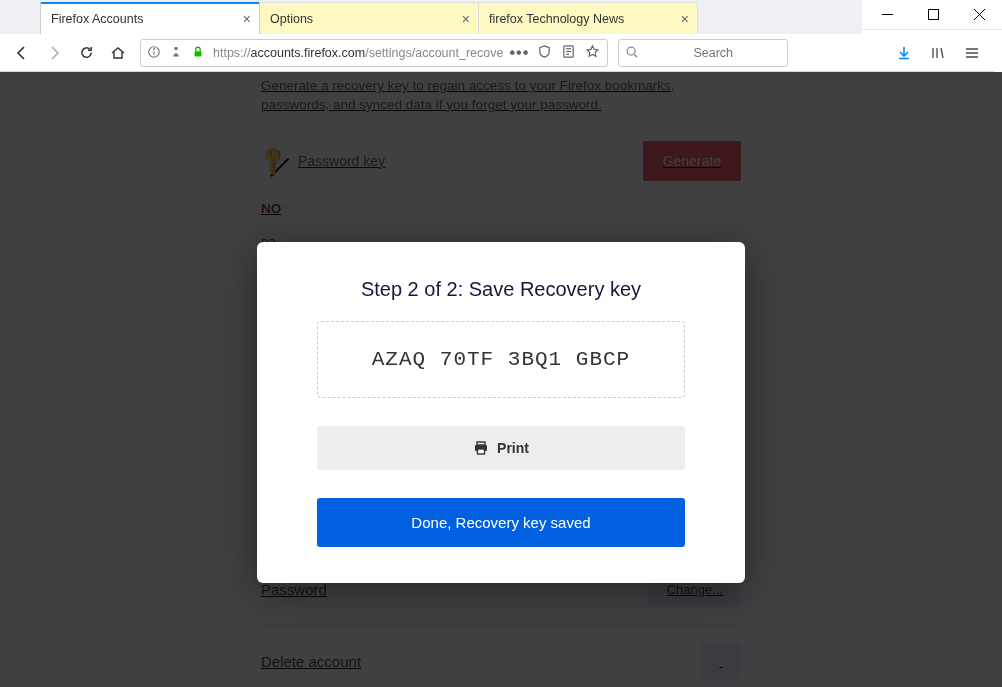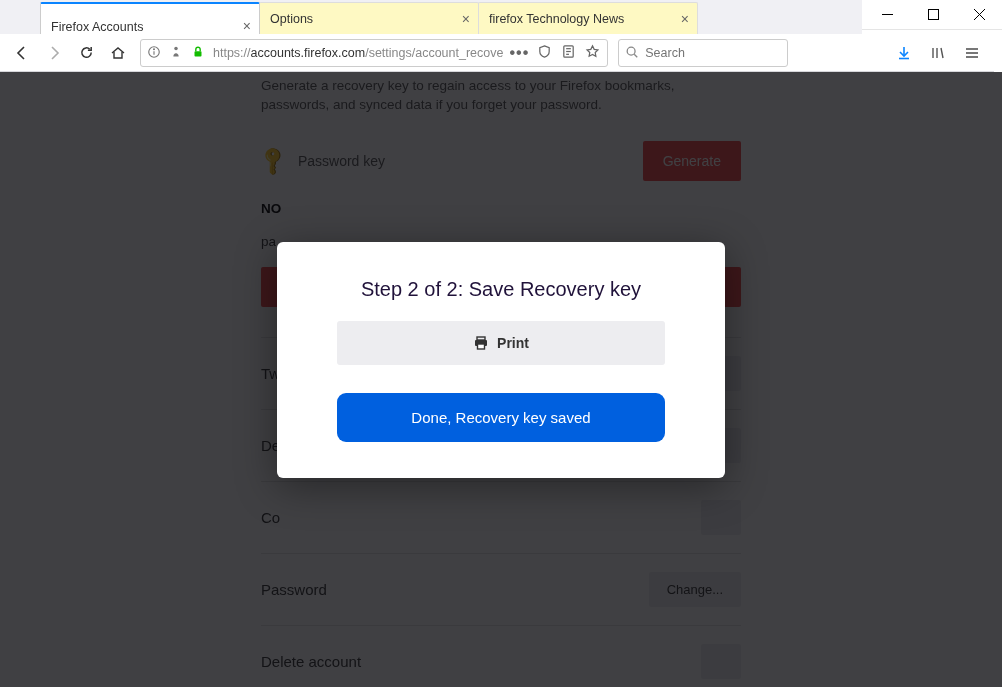--- a/index.html
+++ b/index.html
@@ -6,61 +6,61 @@
   body { width: 1002px; height: 687px; overflow: hidden; background: #fff; position: relative; }
 
   
   .titlebar { height: 30px; background: #fff; display: flex; justify-content: flex-end; align-items: center; border-bottom: 1px solid #e5e5e5; }
   .winbtn { width: 46px; height: 30px; display:flex; align-items:center; justify-content:center; font-size:11px; }
   .winbtn svg { stroke:#000; }
 
   
   .tabstrip { height: 34px; background:#f0f0f4; display:flex; align-items:flex-end; position:absolute; top:0; left:0; right:140px; padding-left:40px;}
   .tab { height:32px; min-width:220px; background:#fff; border:1px solid #ccc; border-bottom:none; display:flex; align-items:center; padding:0 10px; font-size:12.5px; color:#333; position:relative; border-top-left-radius:2px; border-top-right-radius:2px; margin-right:-1px;}
-  .tab.active { border-top:2px solid #0a84ff; background:#fff; z-index:2;align-items:flex-end;}
+  .tab.active { border-top:2px solid #0a84ff; background:#fff; z-index:2;}
   .tab.inactive { background:#fef9c3; border-color:#ddd; }
   .tab .close-x { position:absolute; right:8px; font-size:14px; color:#666; }
 
   
   .toolbar { position:absolute; top:34px; left:0; right:8px; height:38px; background:#fff; border-bottom:1px solid #d7d7db; display:flex; align-items:center; padding:0 8px; gap:4px;}
   .tbtn { width:28px; height:28px; display:flex; align-items:center; justify-content:center; color:#555; border-radius:3px;}
   .urlbar { flex:0 0 400px; height:28px; border:1px solid #ccc; border-radius:3px; display:flex; align-items:center; padding:0 6px; gap:6px; margin-left:4px;}
   .url-text { font-size:12.5px; color:#888; white-space:nowrap; overflow:hidden;}
   .url-text .dark{ color:#333;}
   .urlbar-icons{ margin-left:auto; display:flex; gap:8px; color:#666;}
   .searchbar{ flex:0 0 170px; height:28px; border:1px solid #ccc; border-radius:3px; display:flex; align-items:center; padding:0 6px; gap:6px; margin-left:6px;}
-  .searchbar input{ border:none; outline:none; font-size:12.5px; width:100%;}
+  .searchbar input{ border:none; outline:none; font-size:12.5px; width:100%;text-align:center;}
   .right-icons{ margin-left:auto; display:flex; gap:6px;}
 
   
   .viewport{ position:absolute; top:72px; left:0; right:0; bottom:0; background:#fff;}
 
   
-  .page{ width:100%; height:100%; display:flex; justify-content:center; padding-top:5px;}
+  .page{ width:100%; height:100%; display:flex; justify-content:center; padding-top:5px;text-decoration:underline;}
   .panel{ width:480px; color:#333;}
   .desc{ font-size:13.5px; color:#555; line-height:1.4; margin-bottom:18px;}
   .row{ display:flex; justify-content:space-between; align-items:center; padding:18px 0; border-top:1px solid #e5e5e5; font-size:15px;}
   .row:first-of-type{ border-top:none;}
   .kbtn{ background:#ef4444; color:#fff; border:none; padding:12px 20px; font-size:14px; border-radius:2px;}
   .gbtn{ background:#ededf0; border:none; padding:10px 18px; font-size:13px; border-radius:2px; color:#333;}
   .keyrow{ display:flex; align-items:center; gap:12px; font-size:14px; color:#555;}
-  .note-red{ color:#000000; font-weight:bold;}
+  .note-red{ color:#7f1d1d; font-weight:bold;}
   .keyicon{ color:#ffbd4f; font-size:20px; transform:rotate(-45deg);}
 
   
   .dim{ position:absolute; inset:0; background:rgba(10,10,14,0.78);}
 
   
-  .modal{ position:absolute; left:50%; top:170px; transform:translateX(-50%); width:448px; background:#fff; border-radius:6px; box-shadow:0 8px 40px rgba(0,0,0,0.4); padding:36px 60px;}
+  .modal{ position:absolute; left:50%; top:170px; transform:translateX(-50%); width:488px; background:#fff; border-radius:6px; box-shadow:0 8px 40px rgba(0,0,0,0.4); padding:36px 60px;}
   .modal h2{ font-size:20px; font-weight:400; text-align:center; margin-bottom:20px; color:#20123a;}
   .modal .note{ font-size:13.5px; text-align:center; color:#444; line-height:1.5; margin-bottom:28px;}
   .codebox{ border:1px dashed #ccc; border-radius:4px; padding:26px 0; text-align:center; font-family:"Consolas","Courier New",monospace; font-size:21px; letter-spacing:1px; color:#333; margin-bottom:28px;}
   .btnrow{ display:flex; gap:14px; margin-bottom:28px;}
   .sbtn{ flex:1; background:#ededf0; border:none; padding:14px 0; font-size:14px; color:#333; font-weight:600; border-radius:3px; display:flex; align-items:center; justify-content:center; gap:8px;}
-  .primary{ width:100%; background:#0060df; color:#fff; border:none; padding:16px 0; font-size:15px; border-radius:9px;}
+  .primary{ width:100%; background:#0060df; color:#fff; border:none; padding:16px 0; font-size:15px; border-radius:3px;}
 
   .ico{ display:inline-flex; width:16px; height:16px;}
 </style>
 </head>
 <body>
 
 <div class="tabstrip">
   <div class="tab active">
     <span>Firefox Accounts</span>
     <span class="close-x">×</span>
@@ -235,20 +235,21 @@
           <span>Delete account</span>
           <button class="gbtn">&nbsp;</button>
         </div>
     </div>
   </div>
 
   <div class="dim"></div>
 
   <div class="modal">
     <h2>Step 2 of 2: Save Recovery key</h2>
+    <div class="codebox">AZAQ 70TF 3BQ1 GBCP</div>
     <div class="btnrow">
       <button class="sbtn">
         <span class="ico">
             <svg viewBox="0 0 16 16" width="16" height="16" fill="#333">
               <rect x="4" y="2" width="8" height="3" fill="none" stroke="#333" stroke-width="1.4"></rect>
               <rect x="2" y="5" width="12" height="6" rx="1"></rect>
               <rect x="4.5" y="9" width="7" height="5" fill="#fff" stroke="#333" stroke-width="1.4"></rect>
             </svg>
           </span>
         <span>Print</span>

